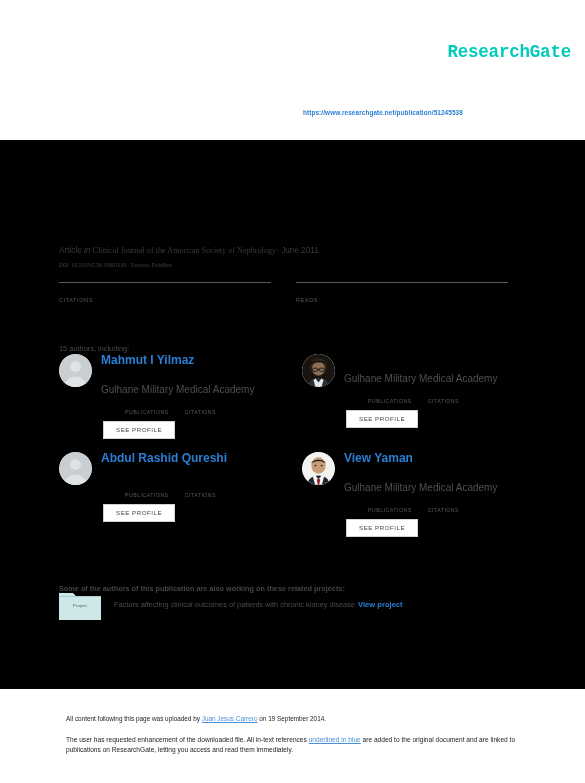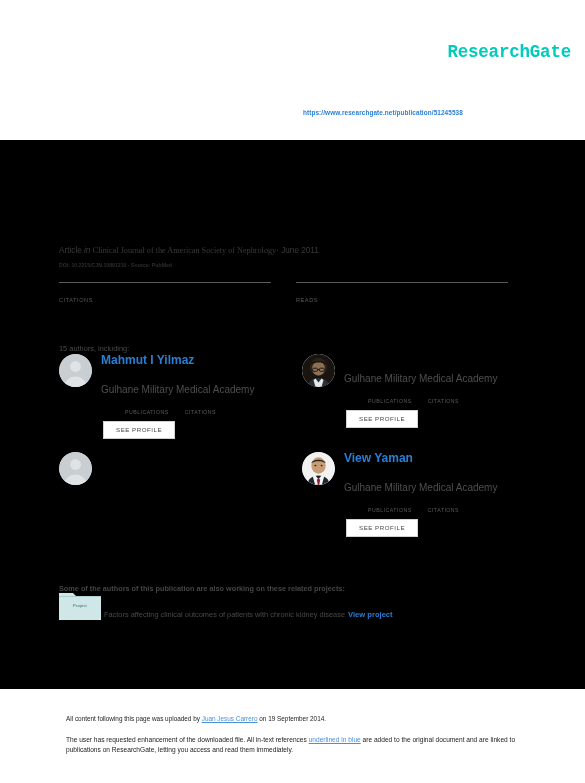--- a/index.html
+++ b/index.html
@@ -228,22 +228,22 @@
     margin-top: 20px;
   }
   .project-list {
     position: absolute;
     top: 450px;
     left: 59px;
     right: 45px;
   }
   .project-row {
     display: flex;
-    align-items: flex-end;
-    gap: 3px;
+    align-items: center;
+    gap: 13px;
     margin-bottom: 17px;
   }
   .folder {
     width: 42px;
     height: 30px;
     flex: 0 0 42px;
     position: relative;
   }
   .folder svg { display: block; }
   .folder .flabel {
@@ -403,20 +403,35 @@
       </div>
 
       <div class="author-card">
         <div class="avatar">
           <svg width="33" height="33" viewBox="0 0 33 33" aria-hidden="true">
             <circle cx="16.5" cy="16.5" r="16.5" fill="#c9ced2"></circle>
             <circle cx="16.5" cy="12.5" r="5.4" fill="#dfe3e6"></circle>
             <path d="M5.5 33c0-6.2 4.9-10.6 11-10.6S27.5 26.8 27.5 33z" fill="#dfe3e6"></path>
           </svg>
         </div>
+        <div class="author-body">
+          <div class="author-name">Abdul Rashid Qureshi</div>
+          <div class="author-inst"></div>
+          <div class="author-stats">
+            <div class="astat">
+              <div class="astat-num"></div>
+              <div class="astat-label">PUBLICATIONS</div>
+            </div>
+            <div class="astat">
+              <div class="astat-num"></div>
+              <div class="astat-label">CITATIONS</div>
+            </div>
+          </div>
+          <div class="see-profile">SEE PROFILE</div>
+        </div>
       </div>
 
       <div class="author-card">
         <div class="avatar">
           <svg width="33" height="33" viewBox="0 0 33 33" aria-hidden="true">
             <defs>
                 <clipPath id="c4">
                   <circle cx="16.5" cy="16.5" r="16.5"></circle>
                 </clipPath>
               </defs>

